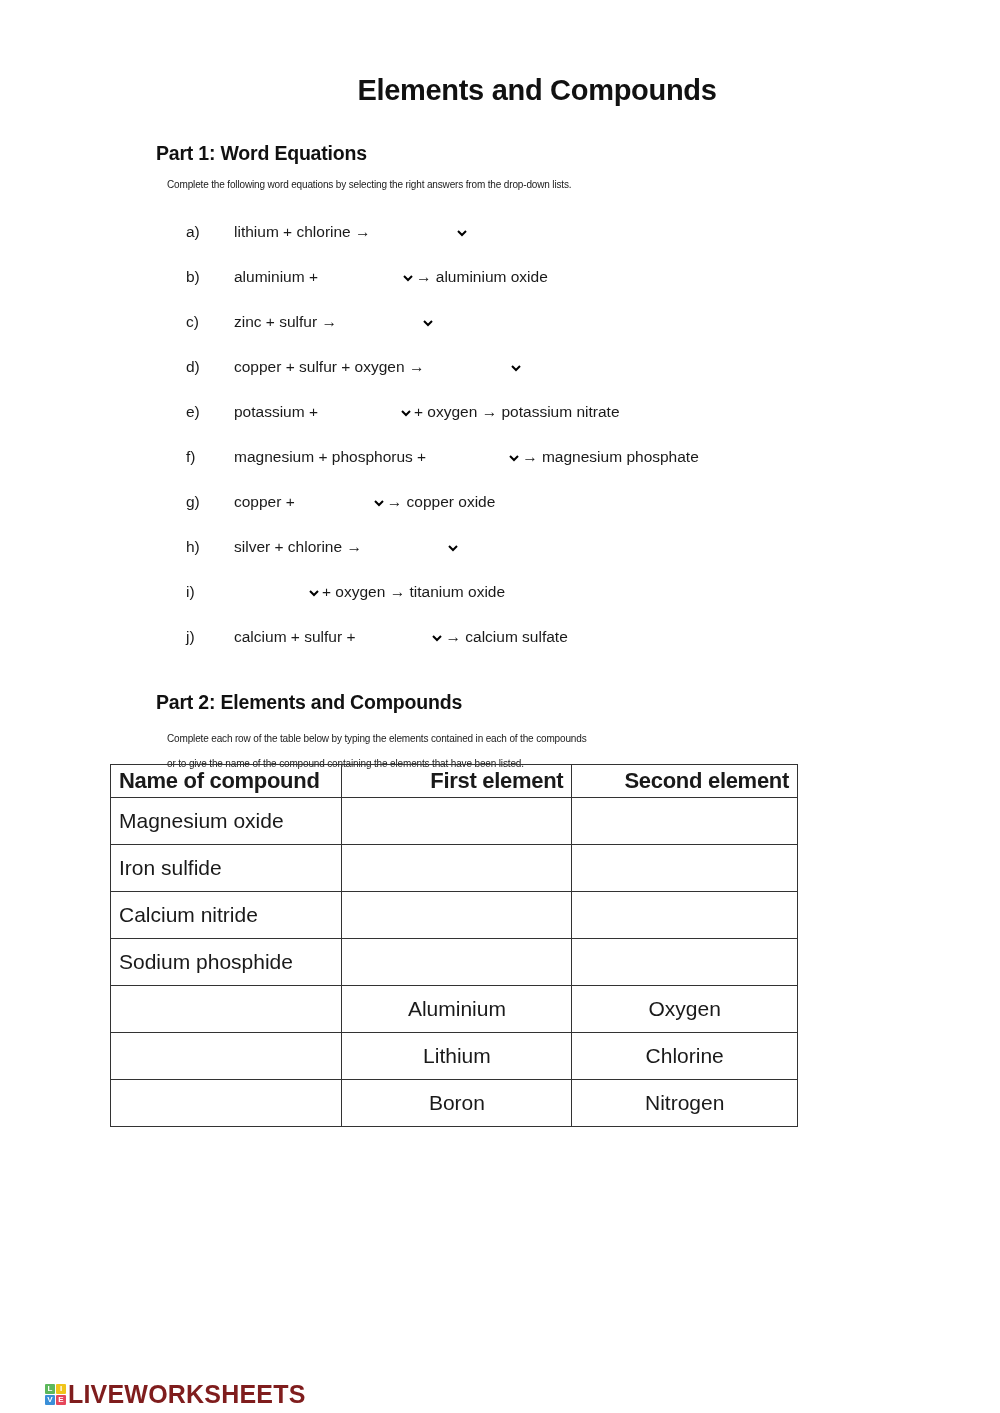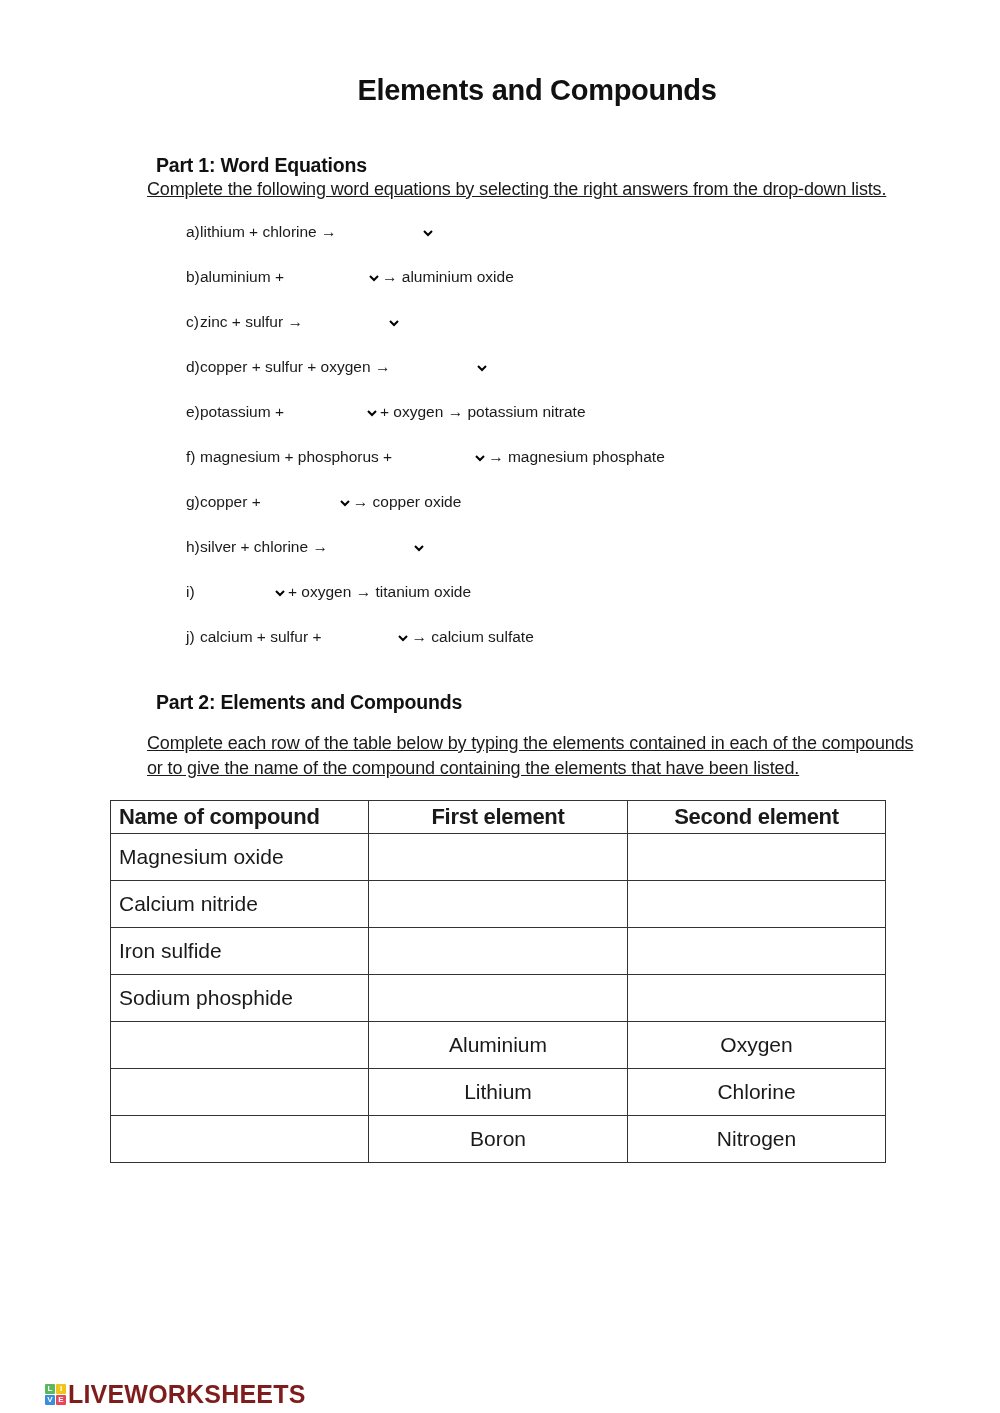--- a/index.html
+++ b/index.html
@@ -1,45 +1,45 @@
 <!DOCTYPE html>
 <html><head>
   <meta charset="utf-8">
   <style>
     html, body { margin: 0; padding: 0; background: #ffffff; }
     body { width: 1000px; height: 1413px; position: relative; overflow: hidden;
            font-family: "Liberation Sans", "DejaVu Sans", sans-serif; color: #111; }
     .abs { position: absolute; white-space: nowrap; margin-left: 37px; }
     .title { left: 0; width: 1000px; top: 74px; text-align: center; font-size: 29px; font-weight: bold; letter-spacing: -0.3px; }
     .h2 { left: 119px; font-size: 19.5px; font-weight: bold; letter-spacing: -0.2px; }
-    .para { left: 110px; font-size: 18px; letter-spacing: -0.15px; color: #1a1a1a; text-decoration: underline; }
+    .para { left: 130px; font-size: 10px; letter-spacing: -0.15px; color: #1a1a1a; }
     .eq { left: 149px; font-size: 15.5px; height: 22px; line-height: 22px; color: #1a1a1a; }
     .eq .lbl { position: absolute; left: 0; top: 0; }
-    .eq .body { position: absolute; left: 14px; top: 0; white-space: nowrap; }
+    .eq .body { position: absolute; left: 48px; top: 0; white-space: nowrap; }
     .blank { display: inline-block; height: 18px; vertical-align: middle; border: none; background: transparent; padding: 0; margin: 0; outline: none;
              font-family: "Liberation Sans", sans-serif; font-size: 15px; } 
-    table.grid { position: absolute; left: 110px; top: 800px; border-collapse: collapse; width: 776px; }
+    table.grid { position: absolute; left: 110px; top: 764px; border-collapse: collapse; width: 688px; }
     table.grid td, table.grid th { border: 1.3px solid #333; padding: 0 8px; font-size: 21px; color: #1a1a1a; }
-    table.grid th { height: 32px; font-weight: bold; font-size: 22px; text-align: center; letter-spacing: -0.3px; }
+    table.grid th { height: 32px; font-weight: bold; font-size: 22px; text-align: right; letter-spacing: -0.3px; }
     table.grid th.first { text-align: left; }
     table.grid td { height: 46px; }
     table.grid td.c { text-align: center; }
     .c1 { width: 241px; } .c2 { width: 242px; } .c3 { width: 241px; }
     .cell-input { width: 100%; height: 40px; border: none; background: transparent; font-size: 20px; outline: none; font-family: "Liberation Sans", sans-serif; text-align: center; }
     .logo { left: 8px; top: 1381px; height: 26px; display: flex; align-items: center; }
     .logo-grid { display: grid; grid-template-columns: 10px 10px; grid-template-rows: 10px 10px; gap: 1px; margin-right: 2px; }
     .logo-sq { font-size: 8px; line-height: 10px; color: #fff; font-weight: bold; text-align: center; border-radius: 1px; }
     .logo-text { font-size: 25px; font-weight: bold; color: #7f1d1d; letter-spacing: 0.2px; }
   </style>
 </head>
 <body>
 
 <div class="abs title">Elements and Compounds</div>
 
-<div class="abs h2" style="top:154px;">Part 1: Word Equations</div>
+<div class="abs h2" style="top:142px;">Part 1: Word Equations</div>
 <div class="abs para" style="top:179px;">Complete the following word equations by selecting the right answers from the drop-down lists.</div>
 
 <div class="abs eq" style="top:221px;">
   <span class="lbl">a)</span>
   <span class="body"><span>lithium + chlorine →</span> <select class="blank" style="width:95px;"></select><span></span></span>
 </div>
 
 <div class="abs eq" style="top:266px;">
   <span class="lbl">b)</span>
   <span class="body"><span>aluminium +</span><select class="blank" style="width:98px;"></select><span>→ aluminium oxide</span></span>
@@ -97,26 +97,26 @@
       <th class="c3">Second element</th>
     </tr>
   </thead>
   <tbody>
     <tr>
       <td>Magnesium oxide</td>
       <td class="c"><input class="cell-input" style=""></td>
       <td class="c"><input class="cell-input" style=""></td>
     </tr>
     <tr>
-      <td>Calcium nitride</td>
+      <td>Iron sulfide</td>
       <td class="c"><input class="cell-input" style=""></td>
       <td class="c"><input class="cell-input" style=""></td>
     </tr>
     <tr>
-      <td>Iron sulfide</td>
+      <td>Calcium nitride</td>
       <td class="c"><input class="cell-input" style=""></td>
       <td class="c"><input class="cell-input" style=""></td>
     </tr>
     <tr>
       <td>Sodium phosphide</td>
       <td class="c"><input class="cell-input" style=""></td>
       <td class="c"><input class="cell-input" style=""></td>
     </tr>
     <tr>
       <td><input class="cell-input" style="text-align: left;"></td>

